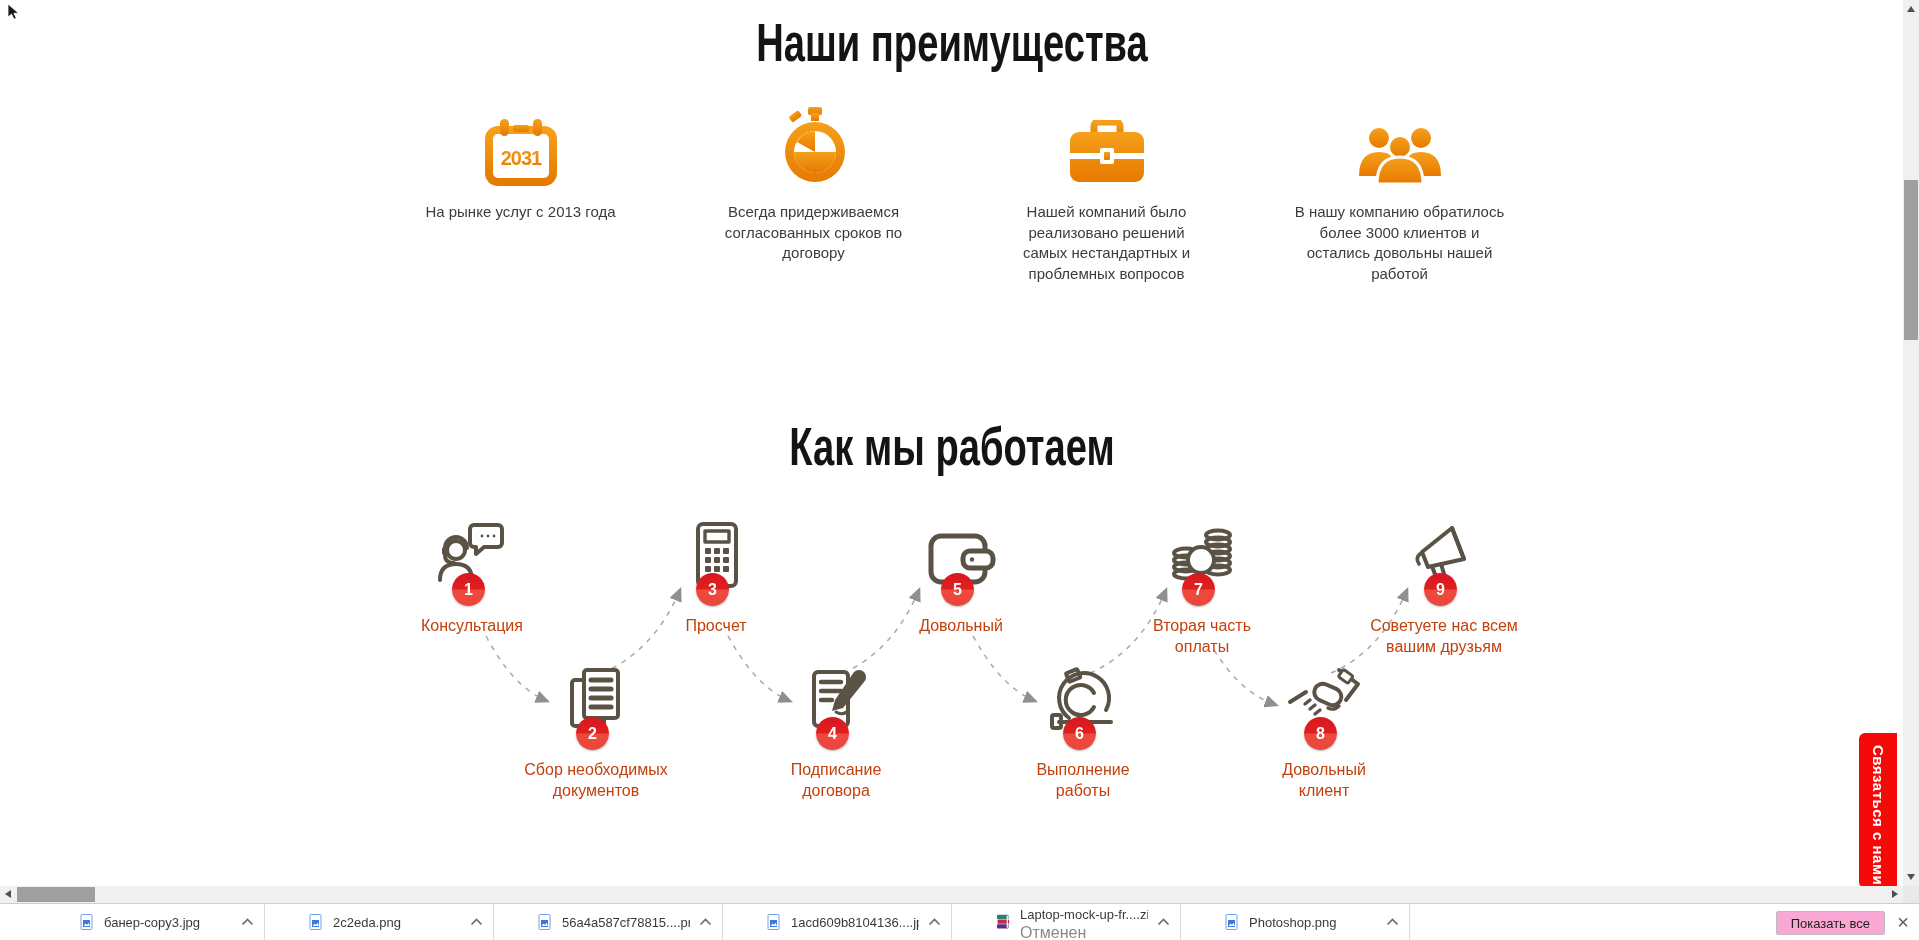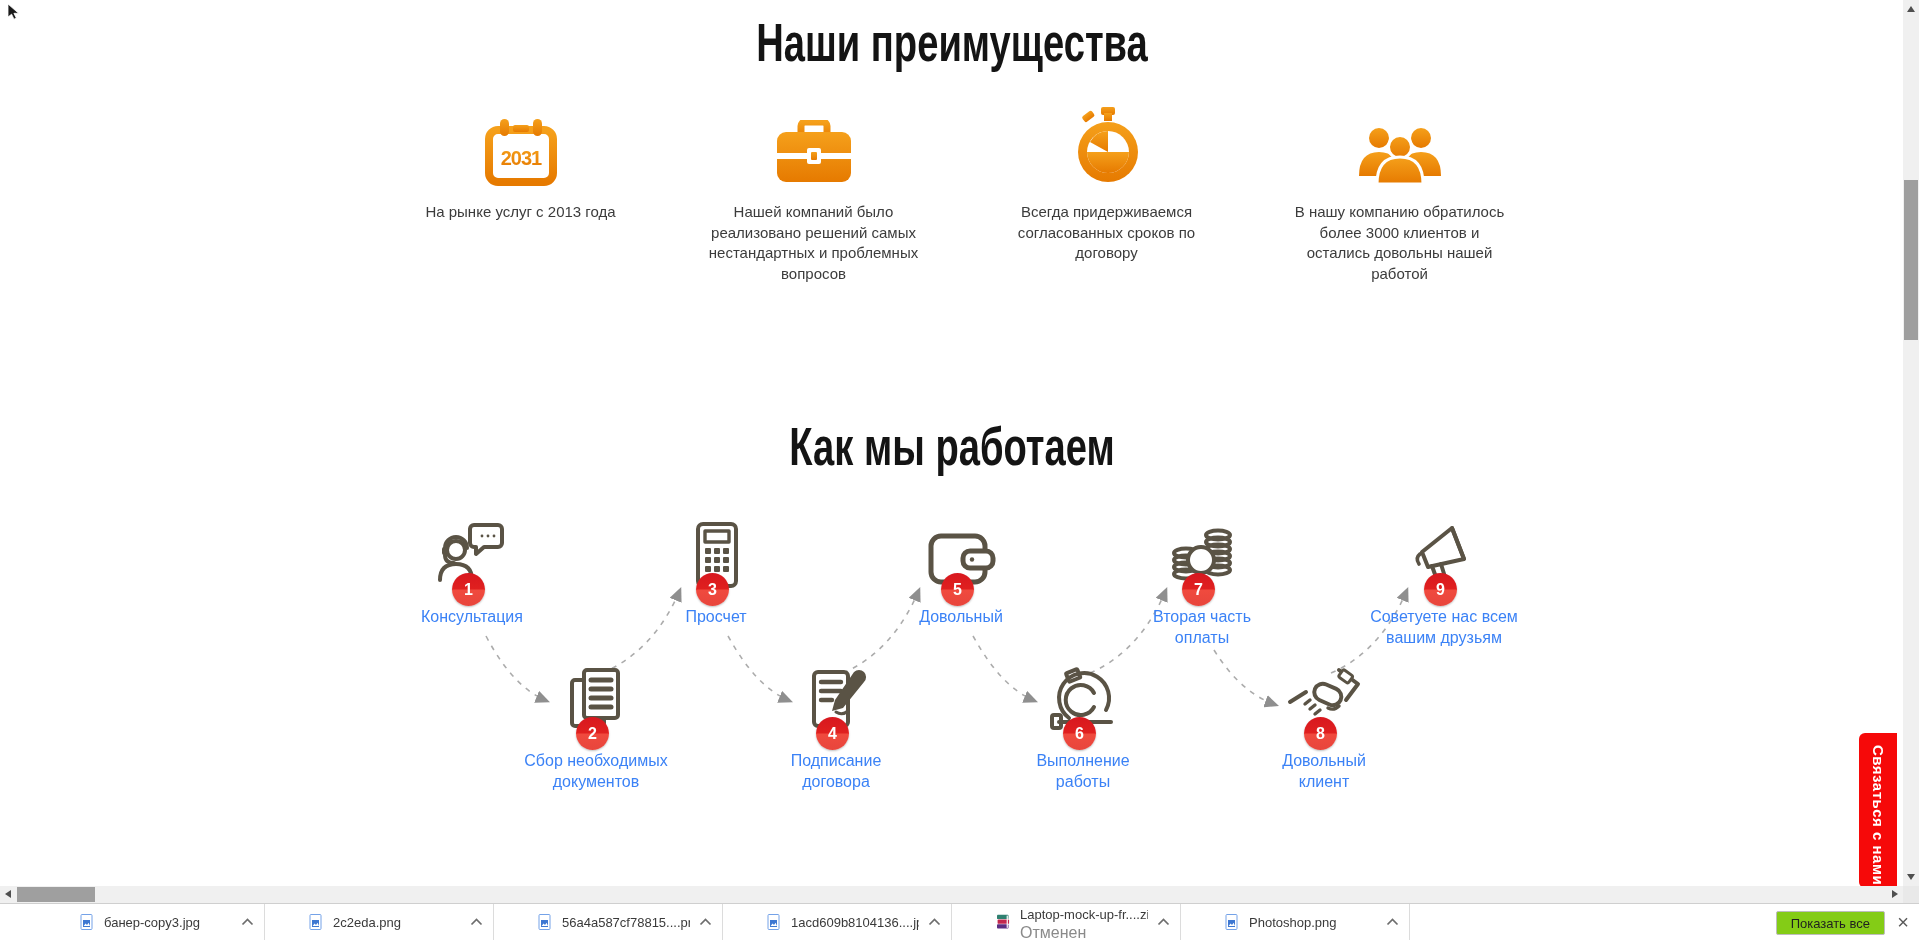--- a/index.html
+++ b/index.html
@@ -20,21 +20,21 @@
   .adv-col:nth-child(3) .adv-label{max-width:192px;}
   .adv-col:nth-child(4) .adv-label{max-width:215px;}
   
   .step{position:absolute;width:220px;margin-left:-110px;text-align:center;}
   .step.top{top:512px;} .step.bot{top:656px;}
   .step-icon{position:relative;height:80px;display:flex;align-items:flex-end;justify-content:center;}
   .badge{position:absolute;left:50%;margin-left:-20px;bottom:-14px;width:33px;height:33px;border-radius:50%;
          background:linear-gradient(180deg,#d8181f 0%,#e0201f 48%,#f04a3e 52%,#e8453c 100%);
          color:#fff;font-weight:bold;font-size:16px;line-height:33px;text-align:center;
          box-shadow:0 1px 2px rgba(0,0,0,.25);}
-  .step-label{margin:15px auto 0;font-size:16px;line-height:1.3;color:#3b82f6;}
+  .step-label{margin:24px auto 0;font-size:16px;line-height:1.3;color:#c2410c;}
   .s2 .step-label{max-width:150px;} .s4 .step-label{max-width:115px;}
   .s6 .step-label{max-width:115px;} .s8 .step-label{max-width:105px;}
   .s7 .step-label{max-width:132px;} .s9 .step-label{max-width:172px;}
   .sicon{stroke:#5a5345;fill:none;stroke-width:4;stroke-linecap:round;stroke-linejoin:round;}
   #arrows{position:absolute;left:0;top:0;pointer-events:none;}
   
   .contact-btn{position:absolute;left:1859px;top:733px;width:38px;height:155px;background:#f60909;
                border-radius:6px 0 0 6px;color:#fff;writing-mode:vertical-rl;font-size:15px;font-weight:bold;
                letter-spacing:.5px;padding-top:12px;box-sizing:border-box;overflow:hidden;text-align:left;
                display:flex;align-items:center;cursor:pointer;}
@@ -53,21 +53,21 @@
   .shelf{position:absolute;left:0;bottom:0;width:1919px;height:37px;background:#fff;
          border-top:1px solid #cfcfcf;box-sizing:border-box;display:flex;padding-left:36px;}
   .dl-item{width:229px;box-sizing:border-box;border-right:1px solid #dcdcdc;display:flex;align-items:center;
            padding:0 10px 0 43px;gap:9px;cursor:pointer;background:#fff;}
   .dl-name{flex:1;font-size:13px;color:#3a3a3a;white-space:nowrap;overflow:hidden;}
   .dl-texts{flex:1;height:37px;overflow:hidden;}
   .dl-texts .dl-name{margin-top:3px;}
   .dl-status{font-size:16px;color:#8a8a8a;margin-top:2px;white-space:nowrap;}
   .chev{flex:0 0 auto;}
   .show-all{position:absolute;right:34px;top:7px;height:22px;padding:0 14px;border:1px solid #bdbdbd;
-            border-radius:2px;background:#84cc16;font-size:13px;color:#1f1f1f;display:flex;align-items:center;cursor:pointer;}
+            border-radius:2px;background:#f9a8d4;font-size:13px;color:#1f1f1f;display:flex;align-items:center;cursor:pointer;}
   .shelf-close{position:absolute;right:6px;top:5px;font-size:20px;color:#5a5a5a;cursor:pointer;line-height:26px;width:20px;text-align:center;}
   .cursor{position:absolute;left:6px;top:3px;}
 </style>
 </head>
 <body>
 
 <svg width="0" height="0" style="position:absolute">
     <defs>
   <linearGradient id="og" x1="0" y1="0" x2="0" y2="1">
     <stop offset="0" stop-color="#f5a01b"></stop>
@@ -95,43 +95,43 @@
         <rect x="17" y="3" width="9" height="17" rx="4.5" fill="url(#og)"></rect>
         <rect x="50" y="3" width="9" height="17" rx="4.5" fill="url(#og)"></rect>
         <rect x="30" y="9" width="16" height="7" rx="2" fill="url(#og)"></rect>
         <text x="38" y="49" text-anchor="middle" font-size="20" font-weight="bold" letter-spacing="-1" fill="url(#og)">2031</text>
       </svg>
     </div>
     <div class="adv-label">На рынке услуг с 2013 года</div>
   </div>
   <div class="adv-col">
     <div class="adv-icon">
-      <svg width="80" height="66" viewBox="0 0 80 66">
-        <rect x="27" y="2" width="26" height="16" rx="4" fill="none" stroke="url(#og)" stroke-width="7"></rect>
-        <rect x="3" y="12" width="74" height="50" rx="9" fill="url(#og)"></rect>
-        <rect x="3" y="33" width="74" height="6" fill="#fff"></rect>
-        <rect x="33" y="28" width="14" height="16" rx="2" fill="#fff"></rect>
-        <rect x="37" y="32" width="6" height="8" rx="1" fill="url(#og)"></rect>
-      </svg>
-    </div>
-    <div class="adv-label">Нашей компаний было реализовано решений самых нестандартных и проблемных вопросов</div>
-  </div>
-  <div class="adv-col">
-    <div class="adv-icon">
       <svg width="72" height="80" viewBox="0 0 72 80">
         <rect x="30" y="1" width="14" height="8" rx="2" fill="url(#og)"></rect>
         <rect x="33" y="7" width="8" height="8" fill="url(#og)"></rect>
         <rect x="11" y="7" width="12" height="7" rx="2" fill="url(#og)" transform="rotate(-38 17 10)"></rect>
         <circle cx="37" cy="46" r="30" fill="url(#og)"></circle>
         <circle cx="37" cy="46" r="21" fill="#fff"></circle>
         <path d="M16,46 A21,21 0 0 0 58,46 Z" fill="url(#og)"></path>
         <path d="M37,46 L37,25 A21,21 0 0 0 19,36 Z" fill="url(#og)"></path>
       </svg>
     </div>
     <div class="adv-label">Всегда придерживаемся согласованных сроков по договору</div>
+  </div>
+  <div class="adv-col">
+    <div class="adv-icon">
+      <svg width="80" height="66" viewBox="0 0 80 66">
+        <rect x="27" y="2" width="26" height="16" rx="4" fill="none" stroke="url(#og)" stroke-width="7"></rect>
+        <rect x="3" y="12" width="74" height="50" rx="9" fill="url(#og)"></rect>
+        <rect x="3" y="33" width="74" height="6" fill="#fff"></rect>
+        <rect x="33" y="28" width="14" height="16" rx="2" fill="#fff"></rect>
+        <rect x="37" y="32" width="6" height="8" rx="1" fill="url(#og)"></rect>
+      </svg>
+    </div>
+    <div class="adv-label">Нашей компаний было реализовано решений самых нестандартных и проблемных вопросов</div>
   </div>
   <div class="adv-col">
     <div class="adv-icon">
       <svg width="90" height="62" viewBox="0 0 90 62">
         <circle cx="24" cy="14" r="10" fill="url(#og)"></circle>
         <path d="M4,52 q0,-24 20,-24 q20,0 20,24 z" fill="url(#og)"></path>
         <circle cx="66" cy="14" r="10" fill="url(#og)"></circle>
         <path d="M46,52 q0,-24 20,-24 q20,0 20,24 z" fill="url(#og)"></path>
         <circle cx="45" cy="23" r="11.5" fill="url(#og)" stroke="#fff" stroke-width="3"></circle>
         <path d="M22,60 q0,-27 23,-27 q23,0 23,27 z" fill="url(#og)" stroke="#fff" stroke-width="3"></path>

